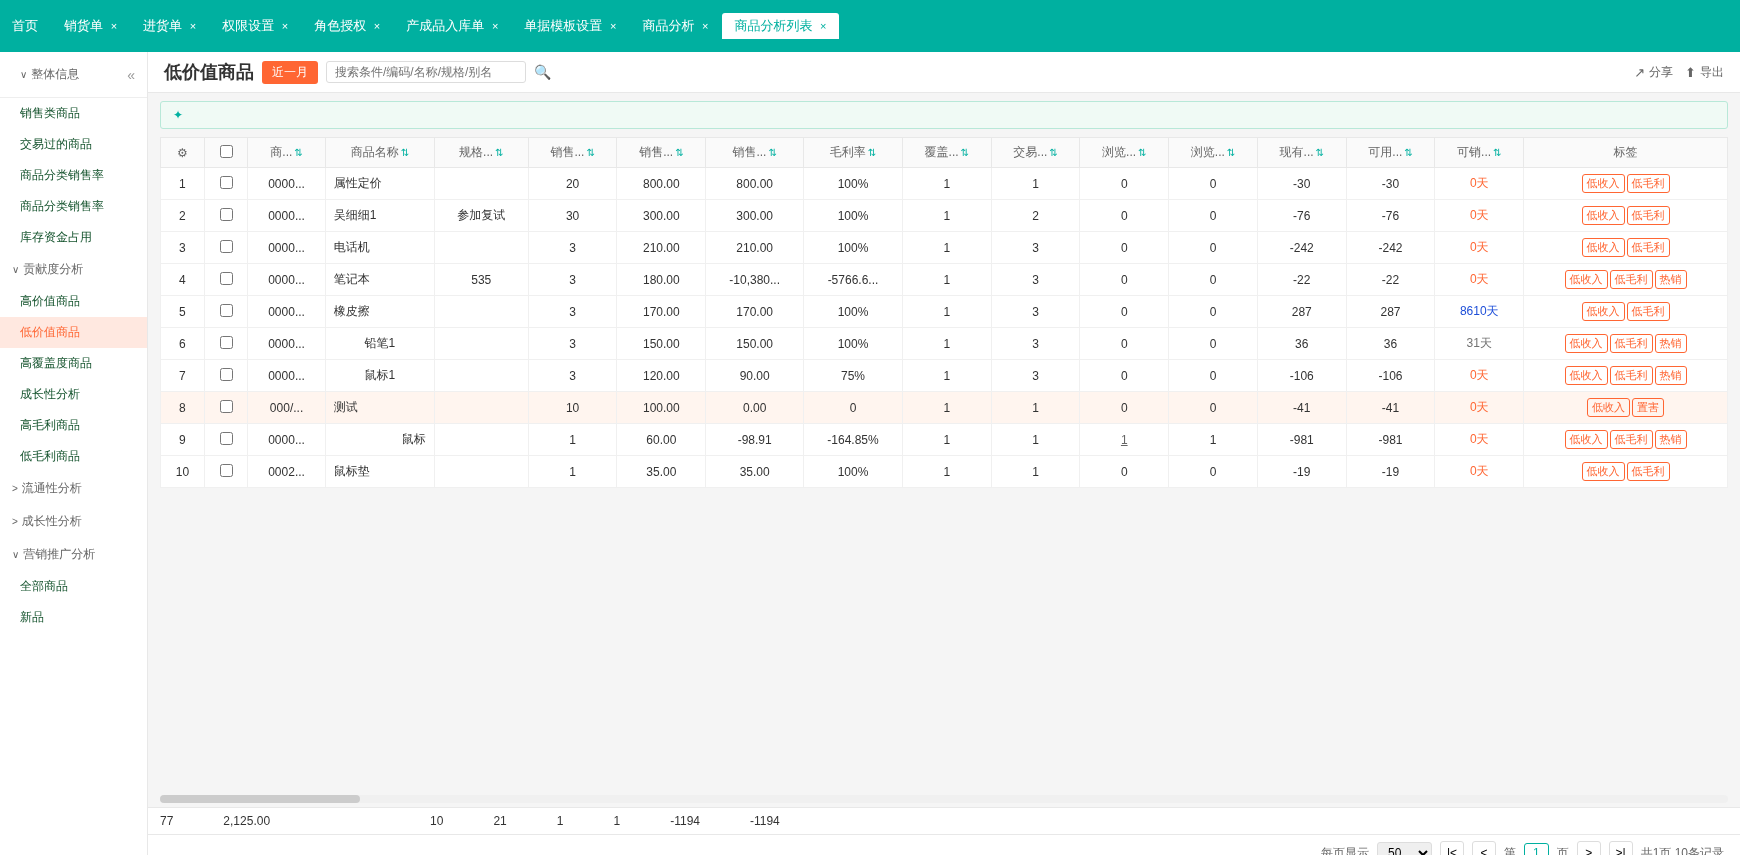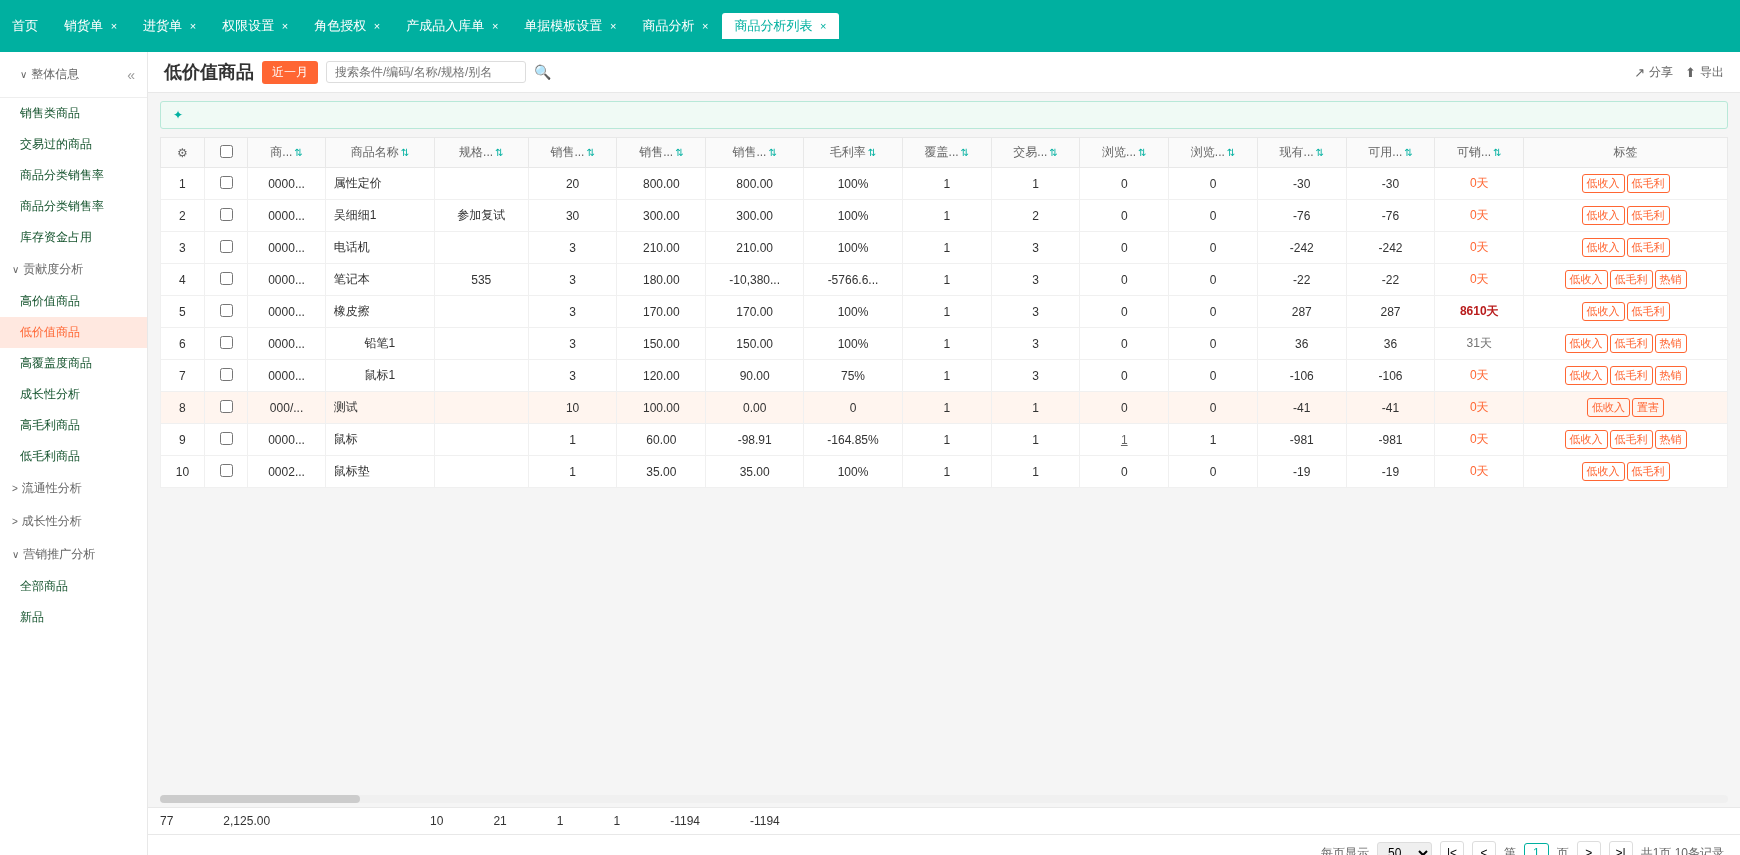--- a/index.html
+++ b/index.html
@@ -430,21 +430,21 @@
     <td>3</td>
     <td>170.00</td>
     <td>170.00</td>
     <td>100%</td>
     <td>1</td>
     <td>3</td>
     <td style="">0</td>
     <td>0</td>
     <td>287</td>
     <td>287</td>
-    <td style="color:#b91c1c;font-weight:bold;">8610天</td>
+    <td style="color:#1d4ed8;">8610天</td>
     <td><span class="tag">低收入</span><span class="tag">低毛利</span></td>
   </tr>
             <tr>
     <td>6</td>
     <td><input type="checkbox" style=""></td>
     <td>0000...</td>
     <td style="text-align:center;">铅笔1</td>
     <td></td>
     <td>3</td>
     <td>150.00</td>
@@ -494,21 +494,21 @@
     <td>0</td>
     <td>-41</td>
     <td>-41</td>
     <td style="color:#ff6633;">0天</td>
     <td><span class="tag">低收入</span><span class="tag">置害</span></td>
   </tr>
             <tr>
     <td>9</td>
     <td><input type="checkbox" style=""></td>
     <td>0000...</td>
-    <td style="text-align:left;">鼠标</td>
+    <td style="text-align:right;">鼠标</td>
     <td></td>
     <td>1</td>
     <td>60.00</td>
     <td>-98.91</td>
     <td>-164.85%</td>
     <td>1</td>
     <td>1</td>
     <td style="text-decoration:underline;cursor:pointer;color:#666;">1</td>
     <td>1</td>
     <td>-981</td>

